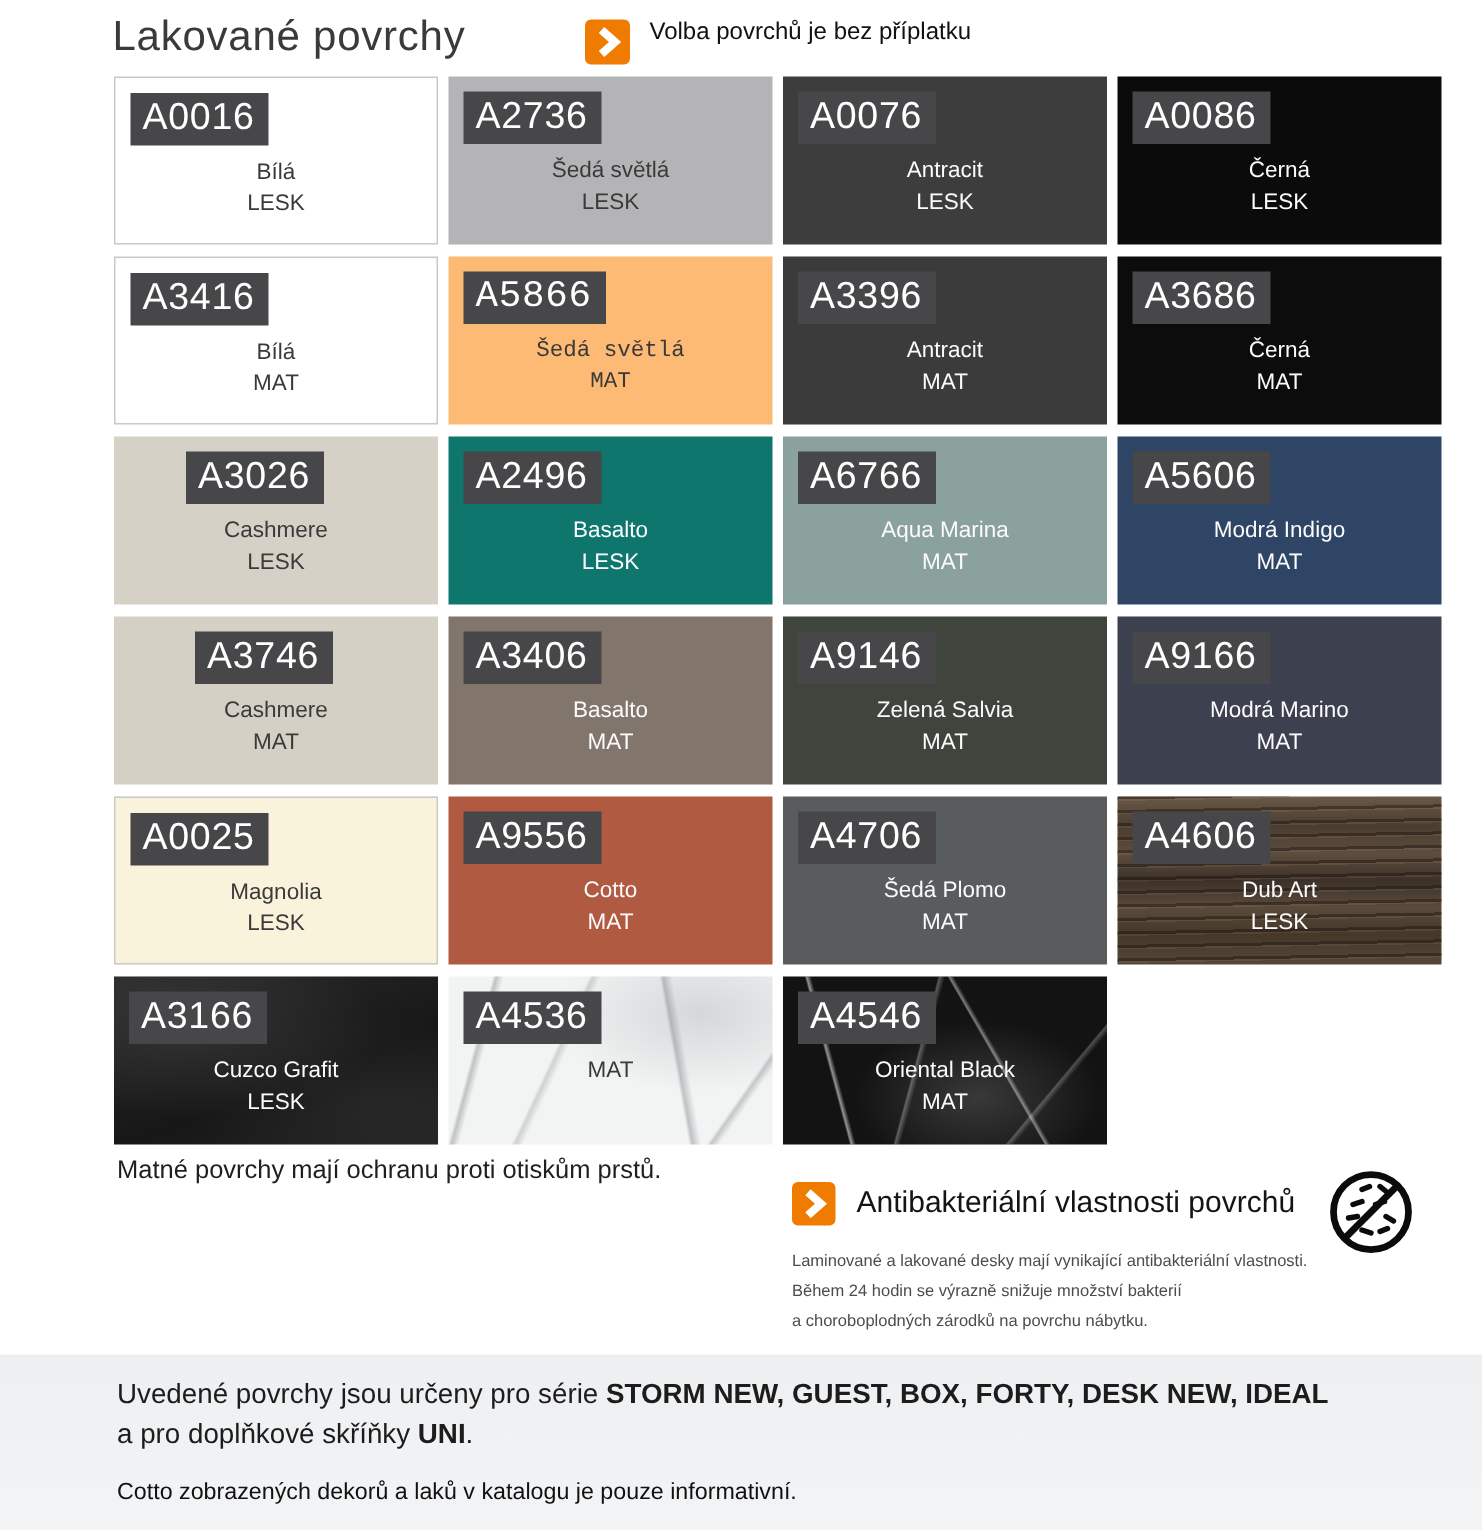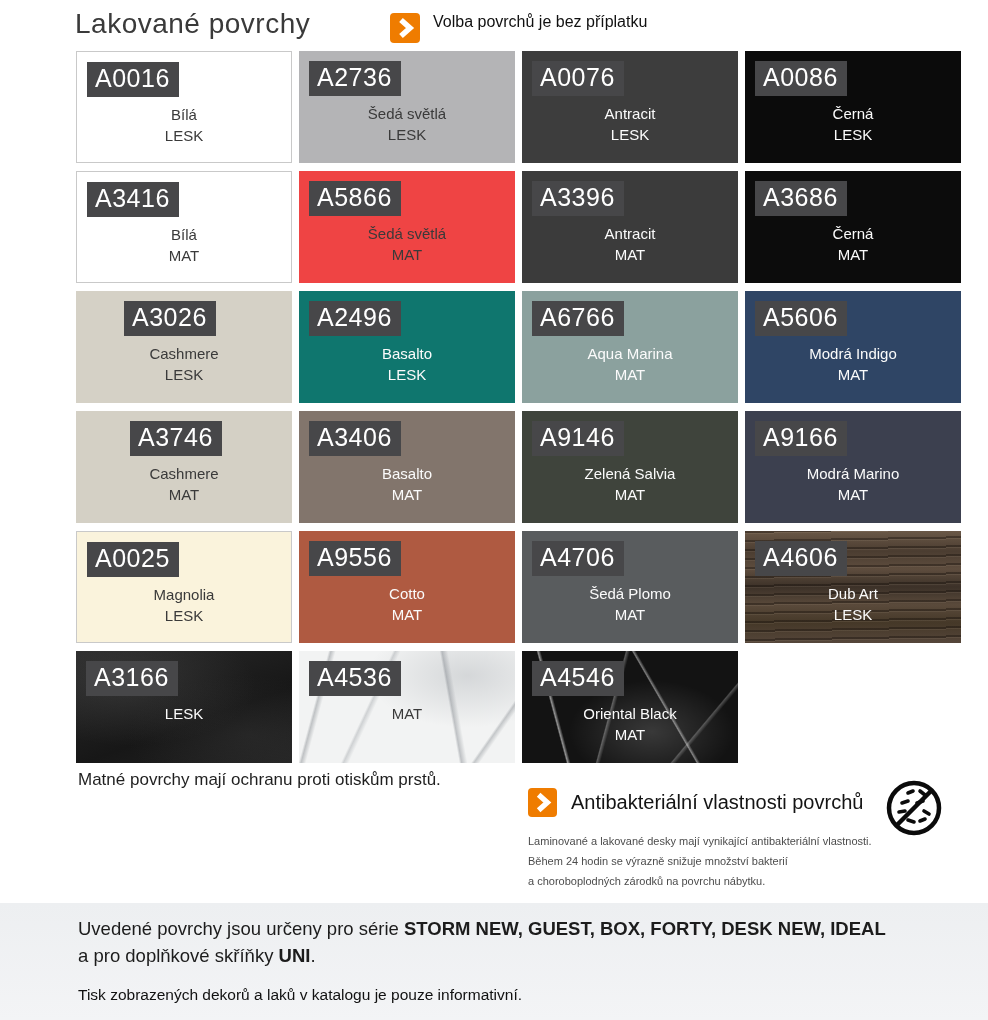--- a/index.html
+++ b/index.html
@@ -111,21 +111,21 @@
         <div>LESK</div>
       </div>
     </div>
       <div class="cell bordered text-dark" style="background: rgb(255, 255, 255);">
       <span class="code-tag">A3416</span>
       <div class="cell-text">
         <div>Bílá</div>
         <div>MAT</div>
       </div>
     </div>
-      <div class="cell text-dark" style="background: #ef4444;">
+      <div class="cell text-dark" style="background: #fdba74; font-family: Liberation Mono, monospace;">
       <span class="code-tag">A5866</span>
       <div class="cell-text">
         <div>Šedá světlá</div>
         <div>MAT</div>
       </div>
     </div>
       <div class="cell text-light" style="background: rgb(59, 59, 59);">
       <span class="code-tag">A3396</span>
       <div class="cell-text">
         <div>Antracit</div>
@@ -219,20 +219,21 @@
       <div class="cell tex-wood text-light" style="">
       <span class="code-tag">A4606</span>
       <div class="cell-text">
         <div>Dub Art</div>
         <div>LESK</div>
       </div>
     </div>
       <div class="cell tex-graphite text-light" style="">
       <span class="code-tag">A3166</span>
       <div class="cell-text">
+        <div>Cuzco Grafit</div>
         <div>LESK</div>
       </div>
     </div>
       <div class="cell tex-marble-white text-dark" style="">
       <span class="code-tag">A4536</span>
       <div class="cell-text">
         <div>MAT</div>
       </div>
     </div>
       <div class="cell tex-marble-black text-light" style="">
@@ -275,16 +276,16 @@
       <line x1="24" y1="42" x2="30" y2="44" stroke-width="3.6"></line>
       <line x1="36" y1="43" x2="41" y2="41" stroke-width="3.6"></line>
     </svg>
   </span>
 
   <div class="band">
     <div class="band-main">
       <span>Uvedené povrchy jsou určeny pro série </span><b>STORM NEW, GUEST, BOX, FORTY, DESK NEW, IDEAL</b><br>
       <span>a pro doplňkové skříňky </span><b>UNI</b><span>.</span>
     </div>
-    <div class="band-note">Tisk zobrazených dekorů a laků v katalogu je pouze informativní.</div>
+    <div class="band-note">Cotto zobrazených dekorů a laků v katalogu je pouze informativní.</div>
   </div>
 
 </div>
 
 </body></html>

